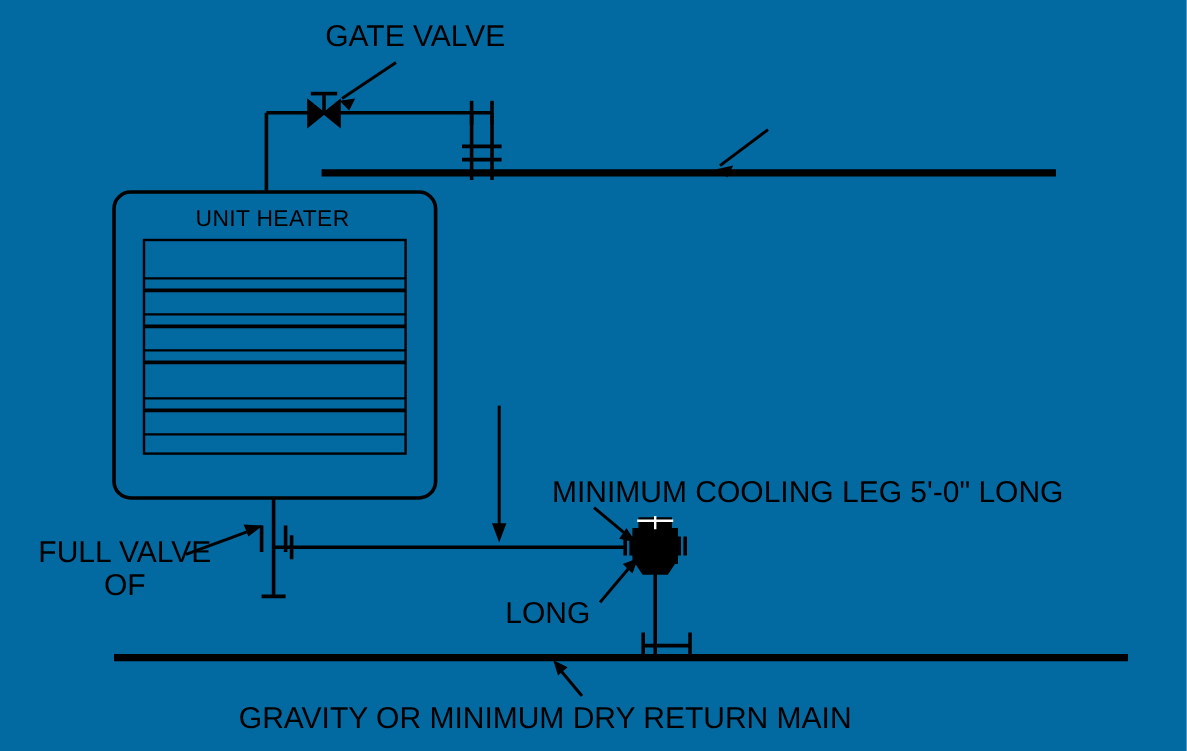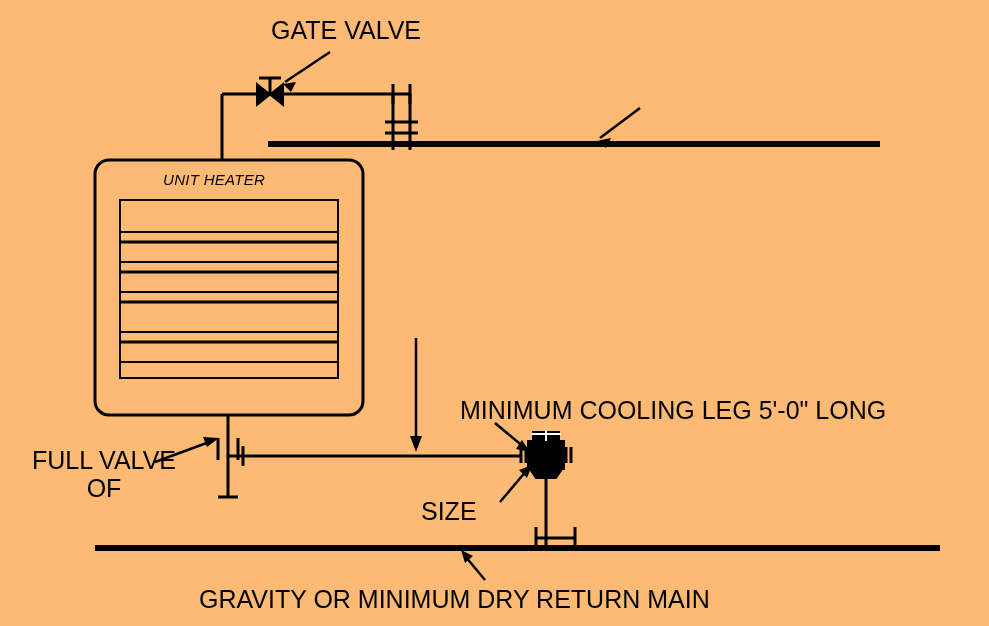--- a/index.html
+++ b/index.html
@@ -7,41 +7,40 @@
     padding: 0;
     background: #ffffff;
   }
   body {
     font-family: "Liberation Sans", sans-serif;
   }
   #canvas {
     position: relative;
     width: 989px;
     height: 626px;
-    background: #fdba74;
+    background: #0369a1;
     overflow: hidden;
   }
   #canvas svg {
     position: absolute;
     left: 0;
     top: 0;
   }
   .lbl {
     position: absolute;
     color: #000000;
     white-space: nowrap;
     line-height: 1.12;
   }
   .lbl-big {
     font-size: 25px;
   }
   .lbl-small {
-    font-size: 15px;
+    font-size: 19px;
     letter-spacing: 0.3px;
-    font-style: italic;
   }
   .center {
     text-align: center;
   }
 </style>
 </head>
 <body>
 
 <div id="canvas">
 
@@ -130,17 +129,17 @@
 
 
   <div class="lbl lbl-small" style="left:163px; top:172px;">UNIT HEATER</div>
 
 
   <div class="lbl lbl-big" style="left:460px; top:396px;">MINIMUM COOLING LEG 5'-0" LONG</div>
 
   <div class="lbl lbl-big center" style="left:28px; top:446px; width:152px;">FULL VALVE</div>
   <div class="lbl lbl-big center" style="left:28px; top:474px; width:152px;">OF</div>
 
-  <div class="lbl lbl-big" style="left:421px; top:497px;">SIZE</div>
+  <div class="lbl lbl-big" style="left:421px; top:497px;">LONG</div>
 
   <div class="lbl lbl-big" style="left:199px; top:585px;">GRAVITY OR MINIMUM DRY RETURN MAIN</div>
 
 </div>
 
 </body></html>

